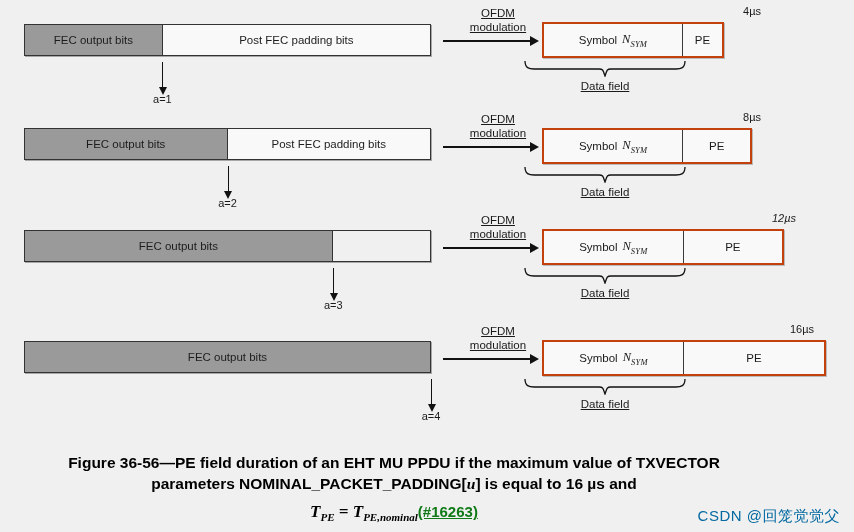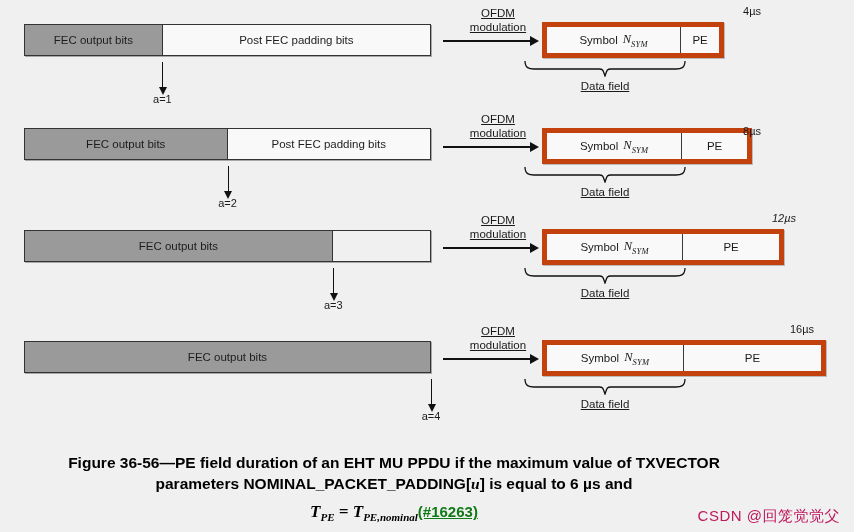--- a/index.html
+++ b/index.html
@@ -57,21 +57,21 @@
     content:"";position:absolute;right:-8px;top:-4px;
     border-top:5px solid transparent;border-bottom:5px solid transparent;
     border-left:9px solid #111;
   }
 
   
   .sbox{
     position:absolute;
     box-sizing:border-box;
     display:flex;
-    border:5px solid #c2410c;
+    border:2px solid #c2410c;
     background:#f9f9f9;
     box-shadow:1px 1px 0 rgba(0,0,0,.22);
   }
   .sym{
     box-sizing:border-box;
     display:flex;align-items:center;justify-content:center;
     border-right:1px solid #3a3a3a;
     font-size:11.5px;white-space:nowrap;
   }
   .pe{
@@ -106,21 +106,21 @@
   .cap-l3{margin-top:7px;}
   .mvar{font-family:"Liberation Serif", serif;font-style:italic;font-weight:bold;font-size:17px;}
   .mvar sub{font-size:11px;font-style:italic;}
   .tag{
     color:#0f7a16;text-decoration:underline;font-weight:bold;font-size:15px;
     font-family:"Liberation Sans", sans-serif;font-style:normal;
   }
 
   .watermark{
     position:absolute;right:14px;bottom:6px;
-    font-size:15px;color:#be185d;white-space:nowrap;
+    font-size:15px;color:#0369a1;white-space:nowrap;
     letter-spacing:.5px;
     text-align:center;
   }
 </style>
 </head>
 <body>
 
 <div class="stage" id="stage">
     <div class="bar" style="top: 24px; height: 32px;">
       <div class="seg fec" style="width: 34%;">FEC output bits</div>
@@ -150,21 +150,21 @@
     <div class="alab" style="left: 227.5px; top: 197px;">a=2</div>
     <div class="ofdm-txt" style="left: 455px; top: 112px; width: 86px;">OFDM<br>modulation</div>
     <div class="harrow" style="left: 443px; top: 146px; width: 88px;"></div>
     <div class="sbox" style="left: 542px; top: 128px; height: 36px; width: 210px;">
       <div class="sym" style="width: 142px;">
         <span>Symbol</span>
         <span class="nsym">N<sub>SYM</sub></span>
       </div>
       <div class="pe" style="width: 68px;">PE</div>
     </div>
-    <div class="uslab" style="left: 752px; top: 125px;">8µs</div>
+    <div class="uslab" style="left: 752px; top: 111px;">8µs</div>
     <div class="brace" style="left: 524px; top: 167px; width: 162px; height: 16px;"><svg width="162" height="16" viewBox="0 0 162 16" fill="none">
         <path d="M1 0 C1 7, 5 8, 10 8 L 75 8 C 79 8, 79 9, 81 15 C 83 9, 83 8, 87 8 L 152 8 C 157 8, 161 7, 161 0" stroke="#111" stroke-width="1.3" stroke-linecap="round" fill="none"></path>
       </svg></div>
     <div class="dfield" style="left: 605px; top: 186px;">Data field</div>
     <div class="bar" style="top: 230px; height: 32px;">
       <div class="seg fec" style="width: 76%;">FEC output bits</div>
     </div>
     <div class="darrow" style="left: 333.32px; top: 268px; height: 26px;"></div>
     <div class="alab" style="left: 333.32px; top: 299px;">a=3</div>
     <div class="ofdm-txt" style="left: 455px; top: 213px; width: 86px;">OFDM<br>modulation</div>
@@ -198,20 +198,20 @@
     <div class="uslab" style="left: 802px; top: 323px;">16µs</div>
     <div class="brace" style="left: 524px; top: 379px; width: 162px; height: 16px;"><svg width="162" height="16" viewBox="0 0 162 16" fill="none">
         <path d="M1 0 C1 7, 5 8, 10 8 L 75 8 C 79 8, 79 9, 81 15 C 83 9, 83 8, 87 8 L 152 8 C 157 8, 161 7, 161 0" stroke="#111" stroke-width="1.3" stroke-linecap="round" fill="none"></path>
       </svg></div>
     <div class="dfield" style="left: 605px; top: 398px;">Data field</div>
   </div>
 
 <div class="caption" style="top:452px;">
   <div>Figure 36-56—PE field duration of an EHT MU PPDU if the maximum value of TXVECTOR</div>
   <div>
-    <span>parameters NOMINAL_PACKET_PADDING[</span><span class="mvar" style="font-size:15.5px;">u</span><span>] is equal to 6 µs and</span>
+    <span>parameters NOMINAL_PACKET_PADDING[</span><span class="mvar" style="font-size:15.5px;">u</span><span>] is equal to 16 µs and</span>
   </div>
   <div class="cap-l3">
     <span class="mvar"><span>T</span><sub>PE</sub></span><span class="mvar"> = </span><span class="mvar"><span>T</span><sub>PE,nominal</sub></span><span class="tag">(#16263)</span>
   </div>
 </div>
 
 <div class="watermark">CSDN @回笼觉觉父</div>
 
 </body></html>

